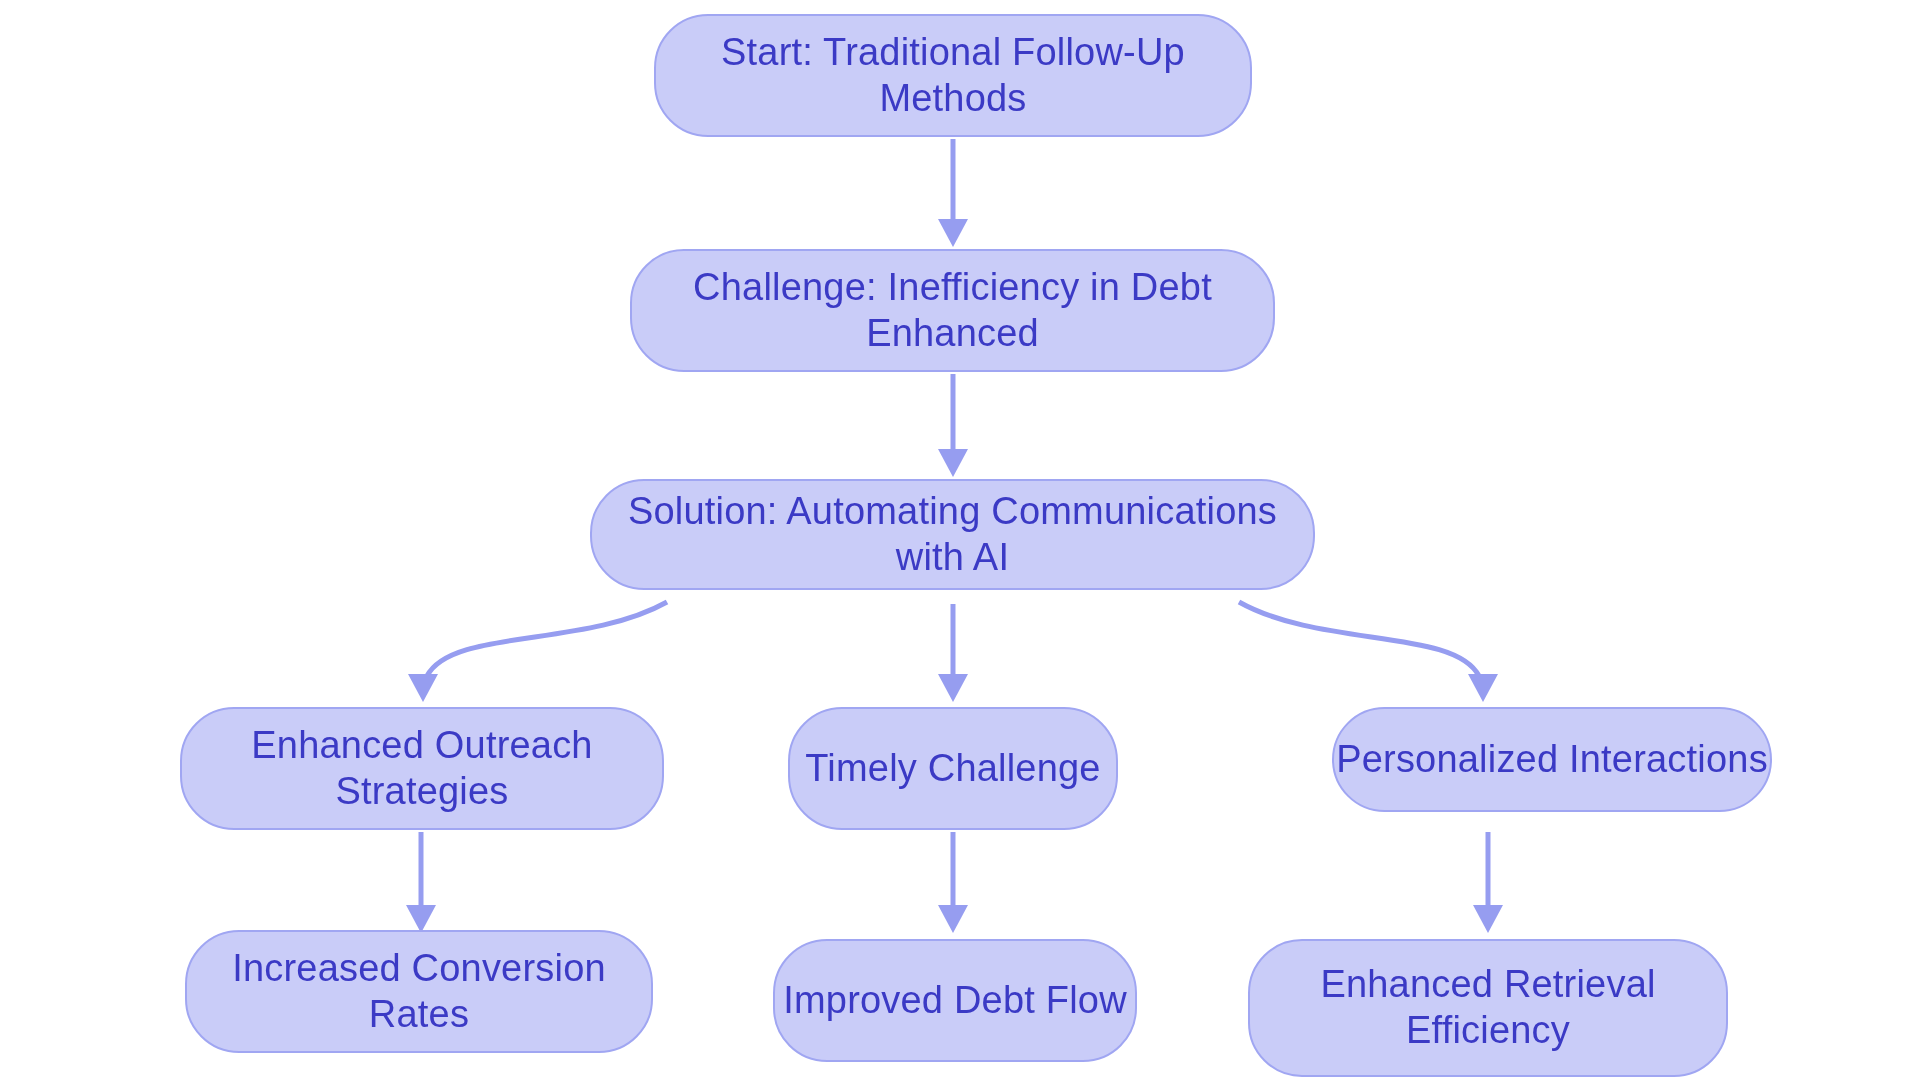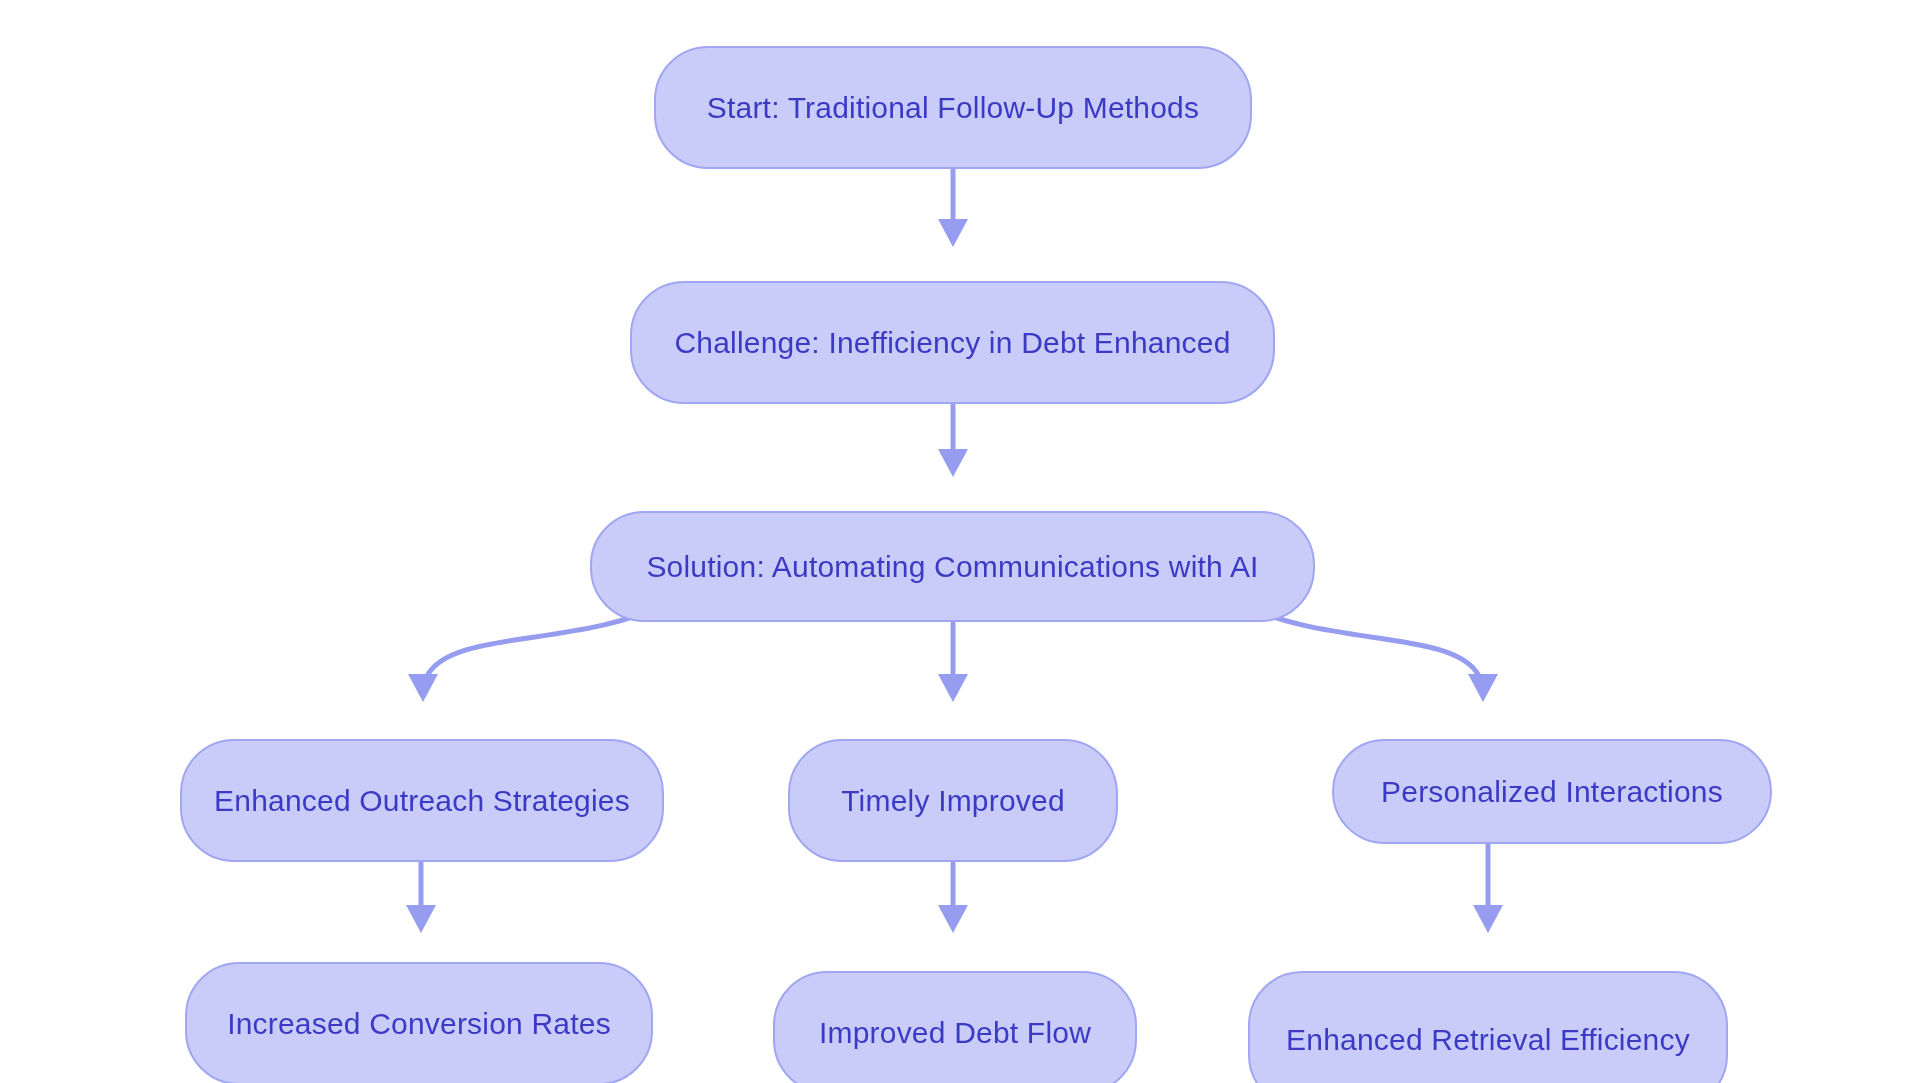--- a/index.html
+++ b/index.html
@@ -37,24 +37,23 @@
     position: absolute;
     box-sizing: border-box;
     background: var(--node-fill, #c9ccf8);
     border: 2px solid var(--node-border, #a0a6f2);
     border-radius: 54px;
     display: flex;
     align-items: center;
     justify-content: center;
     text-align: center;
     color: var(--text-color, #3b3ac5);
-    font-size: 30px;
+    font-size: 38px;
     line-height: 1.2;
     letter-spacing: 0.2px;
-    margin-top: 32px;
   }
 </style>
 </head>
 <body>
 
 <div class="canvas" style="--bg: #ffffff; --node-fill: #c9ccf8; --node-border: #a0a6f2; --arrow-color: #969df0; --text-color: #3b3ac5;">
 
   <svg class="edges" viewBox="0 0 1920 1083" xmlns="http://www.w3.org/2000/svg">
 
     <g>
@@ -99,21 +98,21 @@
   </svg>
 
   <div class="node" style="left:654px; top:14px;  width:598px; height:123px;">Start: Traditional Follow-Up Methods</div>
 
   <div class="node" style="left:630px; top:249px; width:645px; height:123px;">Challenge: Inefficiency in Debt Enhanced</div>
 
   <div class="node" style="left:590px; top:479px; width:725px; height:111px;">Solution: Automating Communications with AI</div>
 
   <div class="node" style="left:180px; top:707px; width:484px; height:123px;">Enhanced Outreach Strategies</div>
 
-  <div class="node" style="left:788px; top:707px; width:330px; height:123px;">Timely Improved</div>
+  <div class="node" style="left:788px; top:707px; width:330px; height:123px;">Timely Challenge</div>
 
   <div class="node" style="left:1332px; top:707px; width:440px; height:105px;">Personalized Interactions</div>
 
   <div class="node" style="left:185px; top:930px; width:468px; height:123px;">Increased Conversion Rates</div>
 
   <div class="node" style="left:773px; top:939px; width:364px; height:123px;">Improved Debt Flow</div>
 
   <div class="node" style="left:1248px; top:939px; width:480px; height:138px;">Enhanced Retrieval Efficiency</div>
 
 </div>

